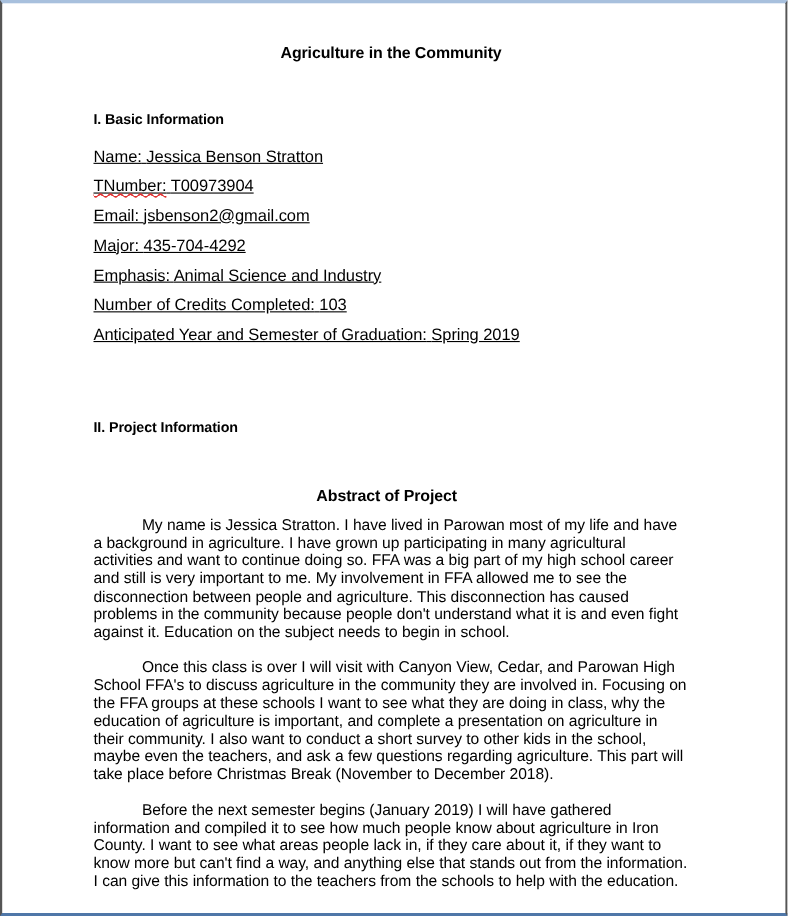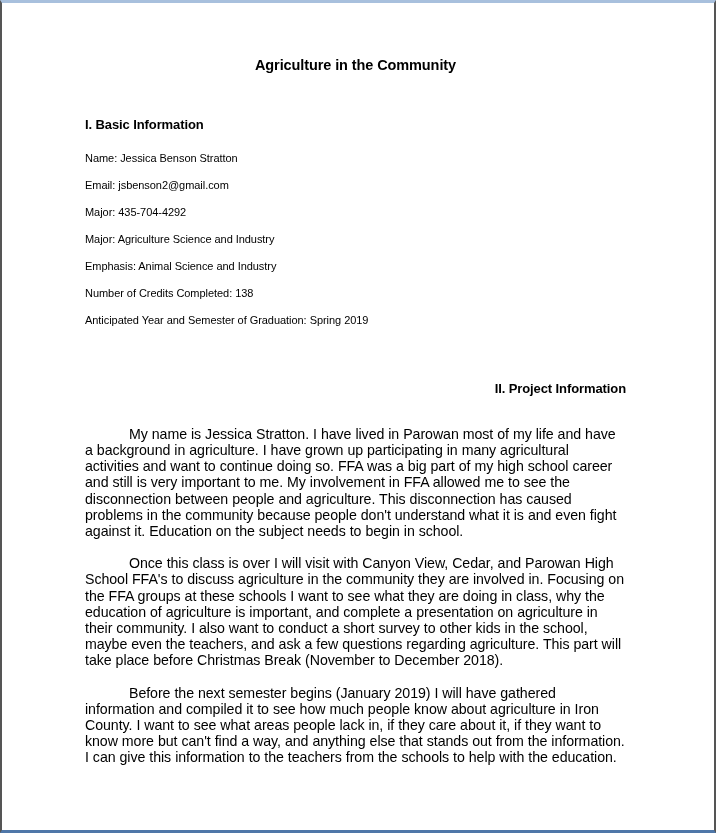--- a/index.html
+++ b/index.html
@@ -24,21 +24,21 @@
     border-right: 2px solid #555555;
     overflow: hidden;
   }
 
   .page-inner {
     position: absolute;
     left: 0;
     top: 0;
     right: 0;
     bottom: 0;
-    padding: 44px 88px 0 83px;
+    padding: 28px 88px 0 83px;
     box-sizing: border-box;
   }
 
   .doc-title {
     text-align: center;
     font-size: 14.5px;
     font-weight: bold;
     color: #000000;
     letter-spacing: -0.1px;
     margin: 9px 0 0 0;
@@ -51,36 +51,36 @@
     color: #000000;
     letter-spacing: -0.1px;
     line-height: 18px;
   }
 
   .heading-basic {
     margin-top: 42px;
   }
 
   .heading-project {
-    margin-top: 46px;
-    text-align: right;
+    margin-top: 62px;
   }
 
   .info-list {
     list-style: none;
     margin: 0;
     padding: 0;
   }
 
   .info-list li {
-    font-size: 11px;
+    font-size: 15px;
     color: #000000;
     line-height: 27px;
     white-space: nowrap;
     letter-spacing: -0.05px;
+    text-decoration: underline;
   }
 
   .info-list li:first-child {
     margin-top: 7px;
   }
 
   .misspelled {
     text-decoration: underline wavy #e03030;
     text-decoration-skip-ink: none;
     text-underline-offset: 1px;
@@ -102,21 +102,21 @@
     color: #000000;
     line-height: 16.2px;
     text-indent: 44px;
     text-align: left;
     margin: 0;
     letter-spacing: -0.06px;
     word-spacing: 0.1px;
   }
 
   .body-para.first {
-    margin-top: 28px;
+    margin-top: 10px;
   }
 
   .body-para + .body-para {
     margin-top: 16px;
   }
 </style>
 </head>
 <body>
 
 <div class="page">
@@ -125,47 +125,48 @@
     <h1 class="doc-title">Agriculture in the Community</h1>
 
     <h2 class="section-heading heading-basic">I. Basic Information</h2>
 
     <ul class="info-list">
       <li>
         <span>Name:</span>
         <span>Jessica Benson Stratton</span>
       </li>
       <li>
+        <span class="misspelled">TNumber:</span>
+        <span>T00973904</span>
+      </li>
+      <li>
         <span>Email:</span>
         <span>jsbenson2@gmail.com</span>
       </li>
       <li>
         <span>Major:</span>
         <span>435-704-4292</span>
       </li>
       <li>
-        <span>Major:</span>
-        <span>Agriculture Science and Industry</span>
-      </li>
-      <li>
         <span>Emphasis:</span>
         <span>Animal Science and Industry</span>
       </li>
       <li>
         <span>Number of Credits Completed:</span>
-        <span>138</span>
+        <span>103</span>
       </li>
       <li>
         <span>Anticipated Year and Semester of Graduation:</span>
         <span>Spring 2019</span>
       </li>
     </ul>
 
     <h2 class="section-heading heading-project">II. Project Information</h2>
 
+    <h3 class="abstract-title">Abstract of Project</h3>
 
     <p class="body-para first">My name is Jessica Stratton. I have lived in Parowan most of my life and have a background in agriculture. I have grown up participating in many agricultural activities and want to continue doing so. FFA was a big part of my high school career and still is very important to me. My involvement in FFA allowed me to see the disconnection between people and agriculture. This disconnection has caused problems in the community because people don't understand what it is and even fight against it. Education on the subject needs to begin in school.</p>
 
     <p class="body-para">Once this class is over I will visit with Canyon View, Cedar, and Parowan High School FFA's to discuss agriculture in the community they are involved in. Focusing on the FFA groups at these schools I want to see what they are doing in class, why the education of agriculture is important, and complete a presentation on agriculture in their community. I also want to conduct a short survey to other kids in the school, maybe even the teachers, and ask a few questions regarding agriculture. This part will take place before Christmas Break (November to December 2018).</p>
 
     <p class="body-para">Before the next semester begins (January 2019) I will have gathered information and compiled it to see how much people know about agriculture in Iron County. I want to see what areas people lack in, if they care about it, if they want to know more but can't find a way, and anything else that stands out from the information. I can give this information to the teachers from the schools to help with the education.</p>
 
   </div>
 </div>
 

